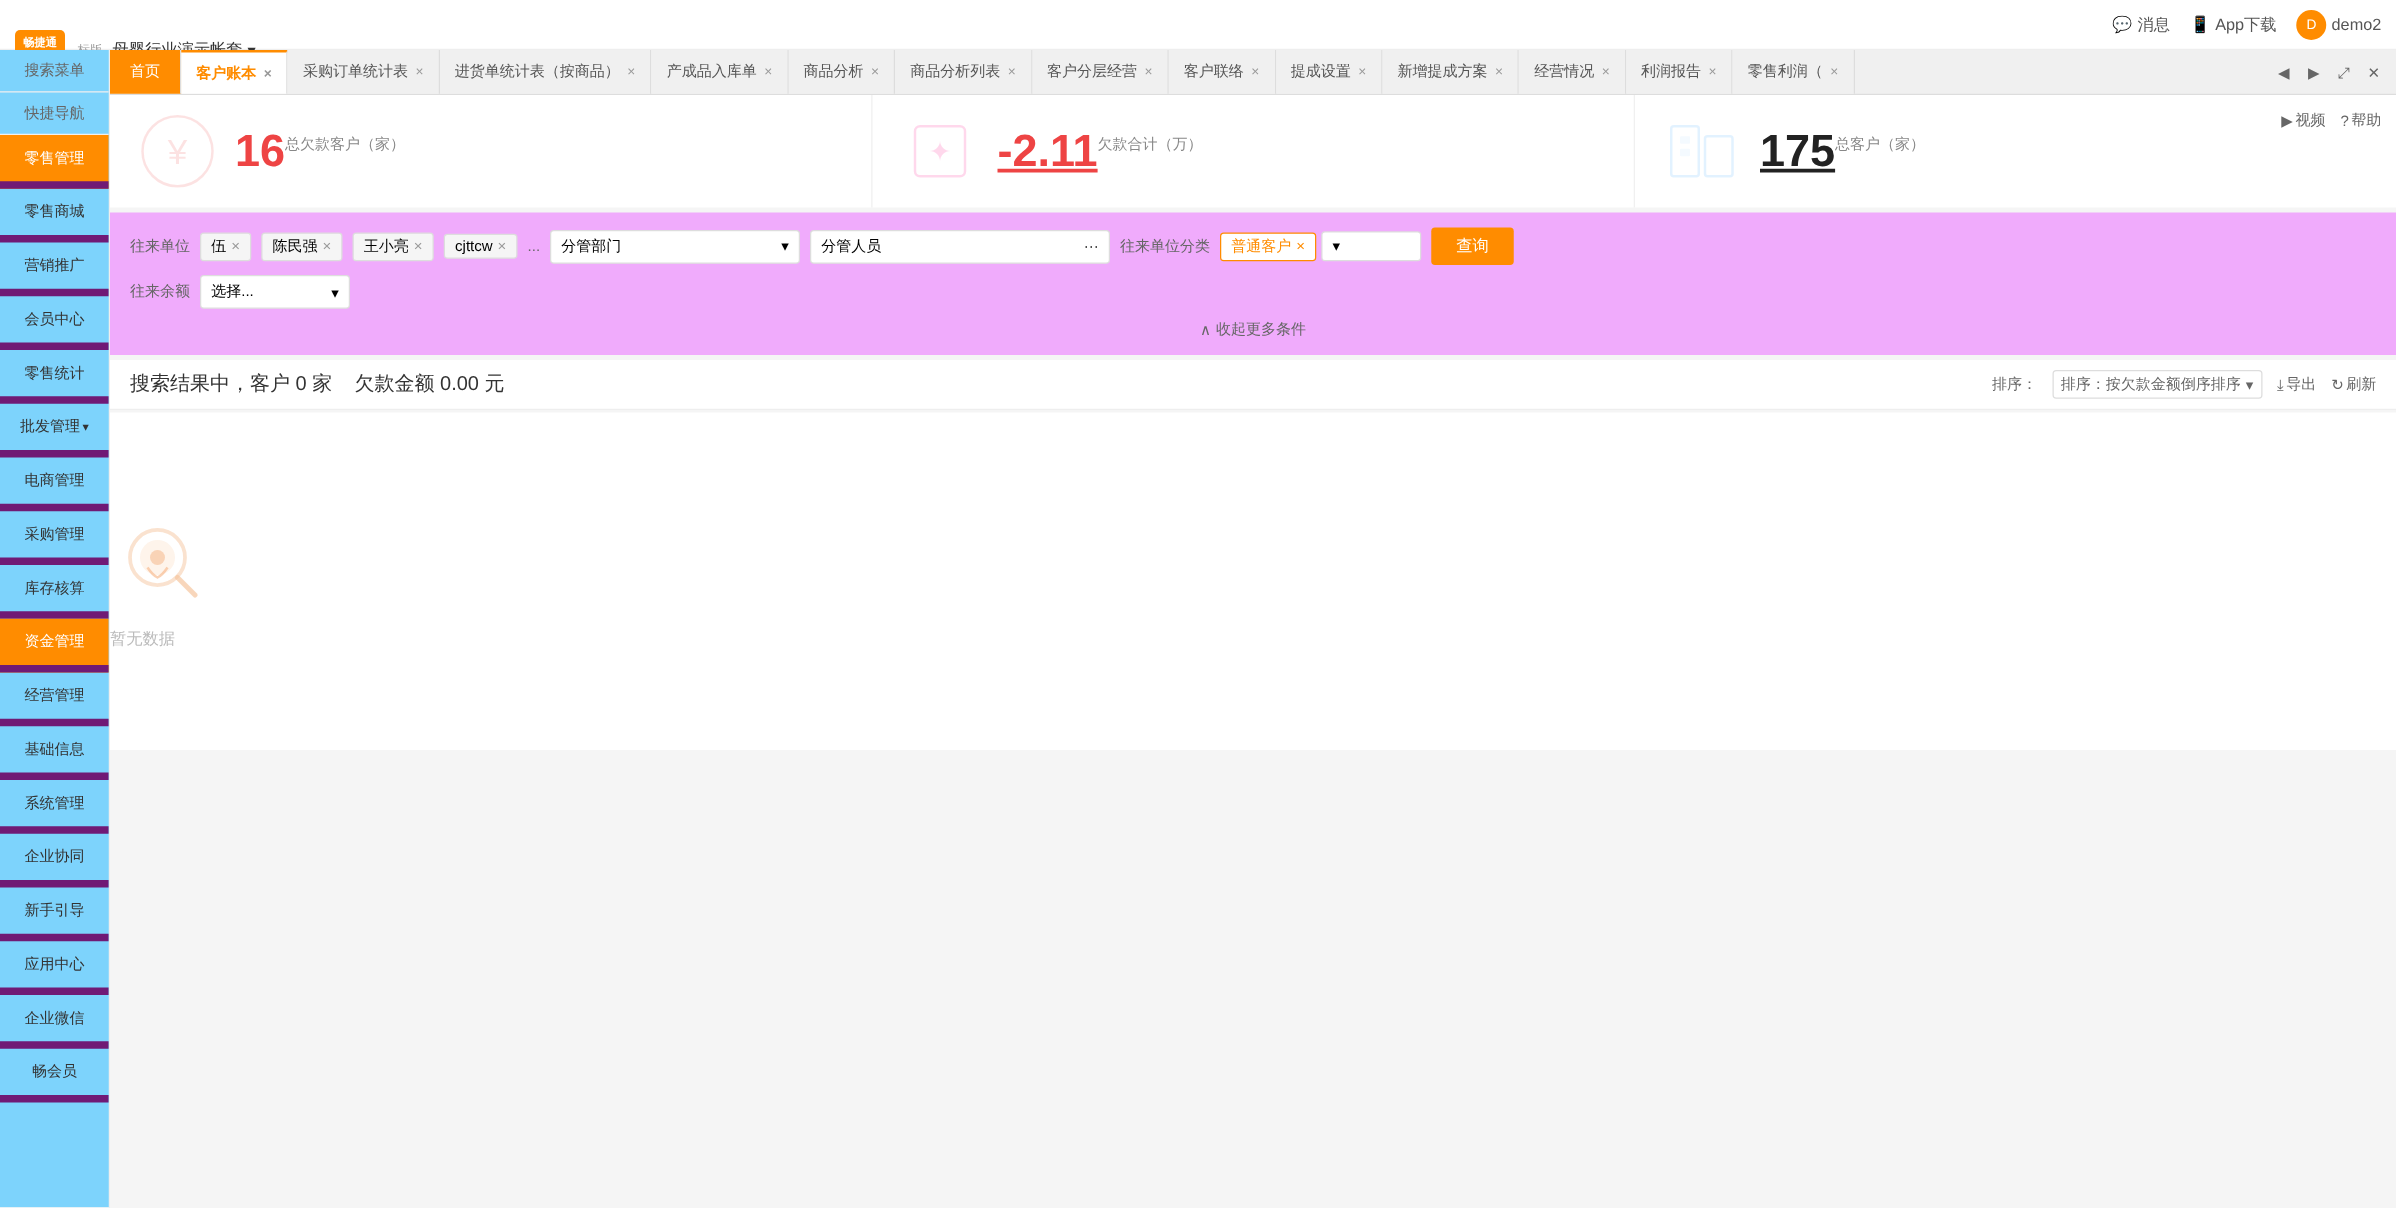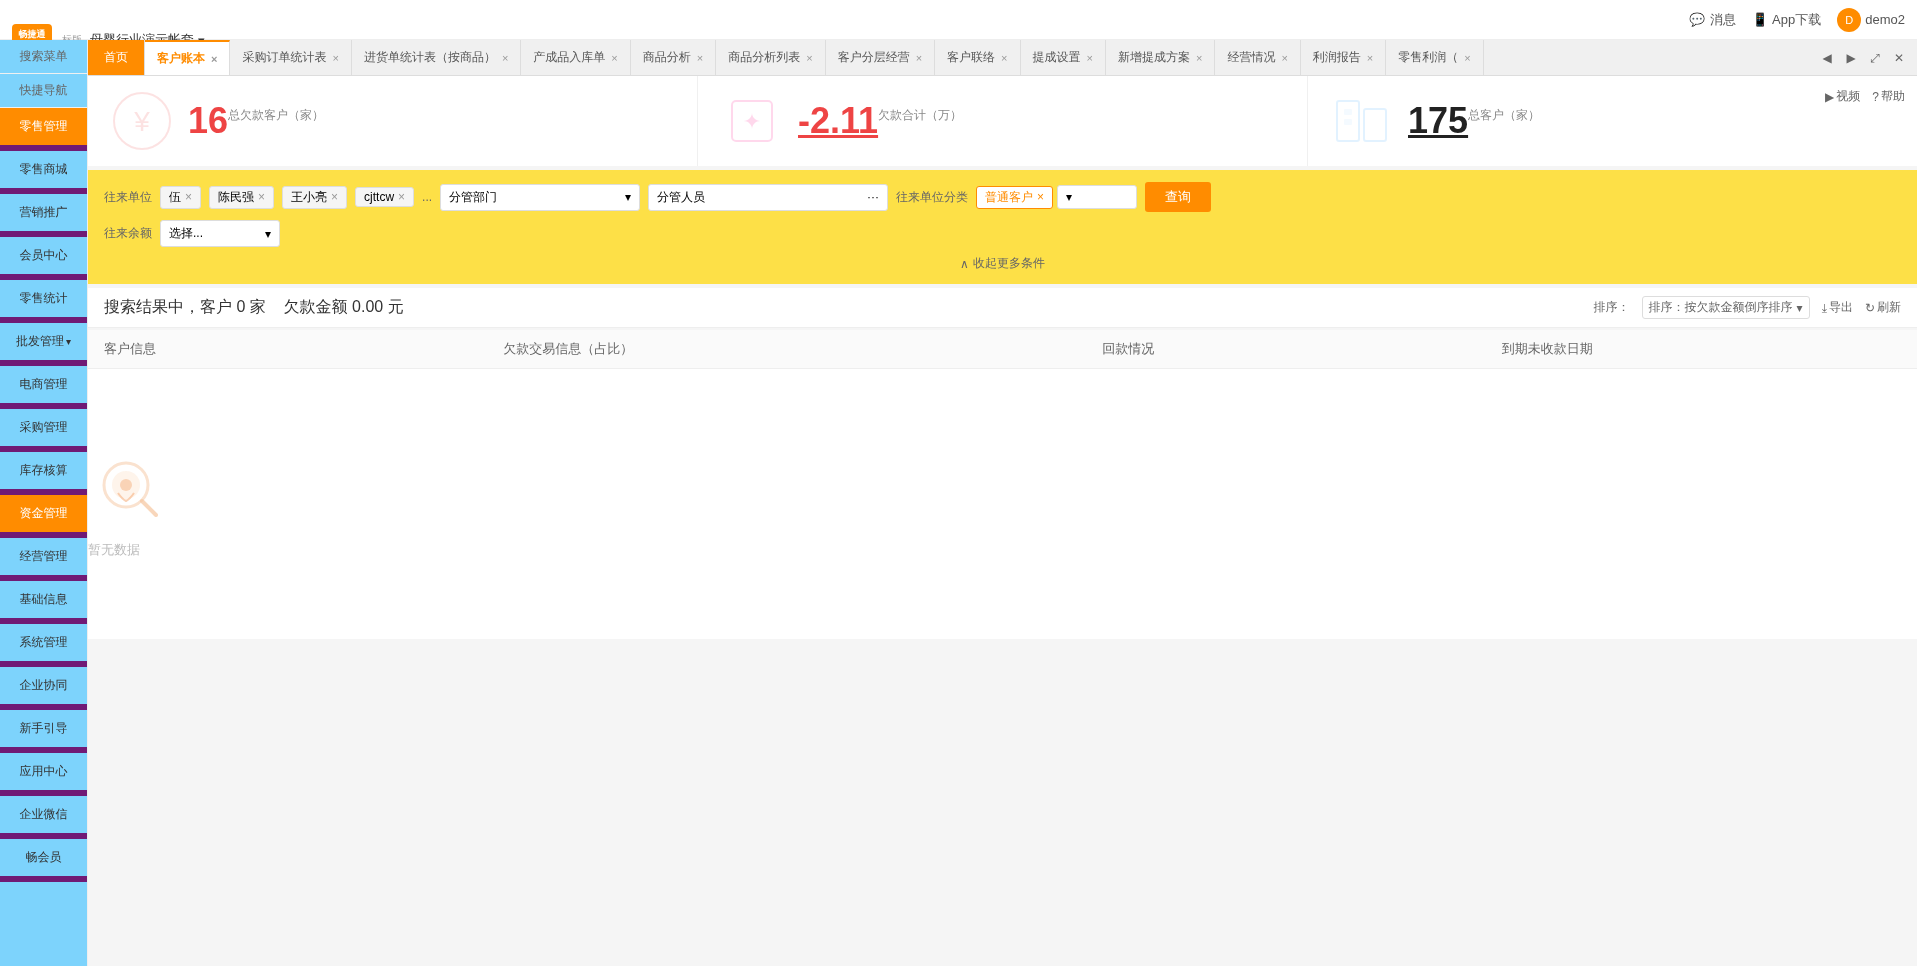--- a/index.html
+++ b/index.html
@@ -50,21 +50,21 @@
     .stat-icon.red { color: #e44; }
     .stat-info { display: flex; flex-direction: row; }
     .stat-value { font-size: 36px; font-weight: bold; color: #e44; line-height: 1; }
     .stat-value.negative { color: #e44; text-decoration: underline; }
     .stat-value.black { color: #222; font-weight: bold; }
     .stat-label { font-size: 12px; color: #888; margin-top: 4px; }
     .stat-right-btns { position: absolute; right: 12px; top: 12px; display: flex; gap: 12px; font-size: 12px; color: #666; }
     .stat-right-btns span { cursor: pointer; display: flex; align-items: center; gap: 2px; }
 
     
-    .filter-area { background: #fde047; padding: 12px 16px; margin-bottom: 4px; }
+    .filter-area { background: #f0abfc; padding: 12px 16px; margin-bottom: 4px; }
     .filter-row { display: flex; align-items: center; gap: 8px; margin-bottom: 8px; flex-wrap: wrap; }
     .filter-label { color: #666; font-size: 12px; white-space: nowrap; }
     .filter-tag { background: #f5f5f5; border: 1px solid #ddd; border-radius: 3px; padding: 2px 8px; font-size: 12px; display: flex; align-items: center; gap: 4px; }
     .filter-tag .x { cursor: pointer; color: #999; }
     .filter-dropdown { border: 1px solid #ddd; border-radius: 3px; padding: 4px 8px; font-size: 12px; min-width: 120px; display: flex; align-items: center; justify-content: space-between; cursor: pointer; background: #fff; }
     .filter-dropdown-wide { min-width: 200px; }
     .filter-more { color: #666; font-size: 12px; cursor: pointer; }
     .filter-selected-tag { background: #fff; border: 1px solid #ff8c00; color: #ff8c00; border-radius: 3px; padding: 2px 8px; font-size: 12px; display: flex; align-items: center; gap: 4px; }
     .filter-selected-tag .x { cursor: pointer; }
     .search-btn { background: #ff8c00; color: white; border: none; border-radius: 3px; padding: 6px 20px; font-size: 13px; cursor: pointer; }
@@ -389,26 +389,20 @@
               <span>导出</span>
             </span>
             <span>
               <span>↻</span>
               <span>刷新</span>
             </span>
           </div>
         </div>
 
         <div class="data-table">
-          <div class="table-header">
-            <div class="col-customer">客户信息</div>
-            <div class="col-debt">欠款交易信息（占比）</div>
-            <div class="col-repay">回款情况</div>
-            <div class="col-date">到期未收款日期</div>
-          </div>
 
           <div class="empty-state">
             <div class="empty-icon">
               <svg class="empty-icon-svg" width="80" height="80" viewBox="0 0 80 80" fill="none" xmlns="http://www.w3.org/2000/svg">
                 <circle cx="38" cy="36" r="22" stroke="#f0a060" stroke-width="3" fill="none" opacity="0.5"></circle>
                 <circle cx="38" cy="36" r="14" fill="#f8c090" opacity="0.3"></circle>
                 <line x1="54" y1="52" x2="68" y2="66" stroke="#f0a060" stroke-width="4" stroke-linecap="round" opacity="0.7"></line>
                 <circle cx="38" cy="36" r="6" fill="#f08030" opacity="0.5"></circle>
                 <path d="M30 44 Q34 50 38 52 Q42 50 46 44" stroke="#f08030" stroke-width="2" fill="none" opacity="0.6"></path>
               </svg>

